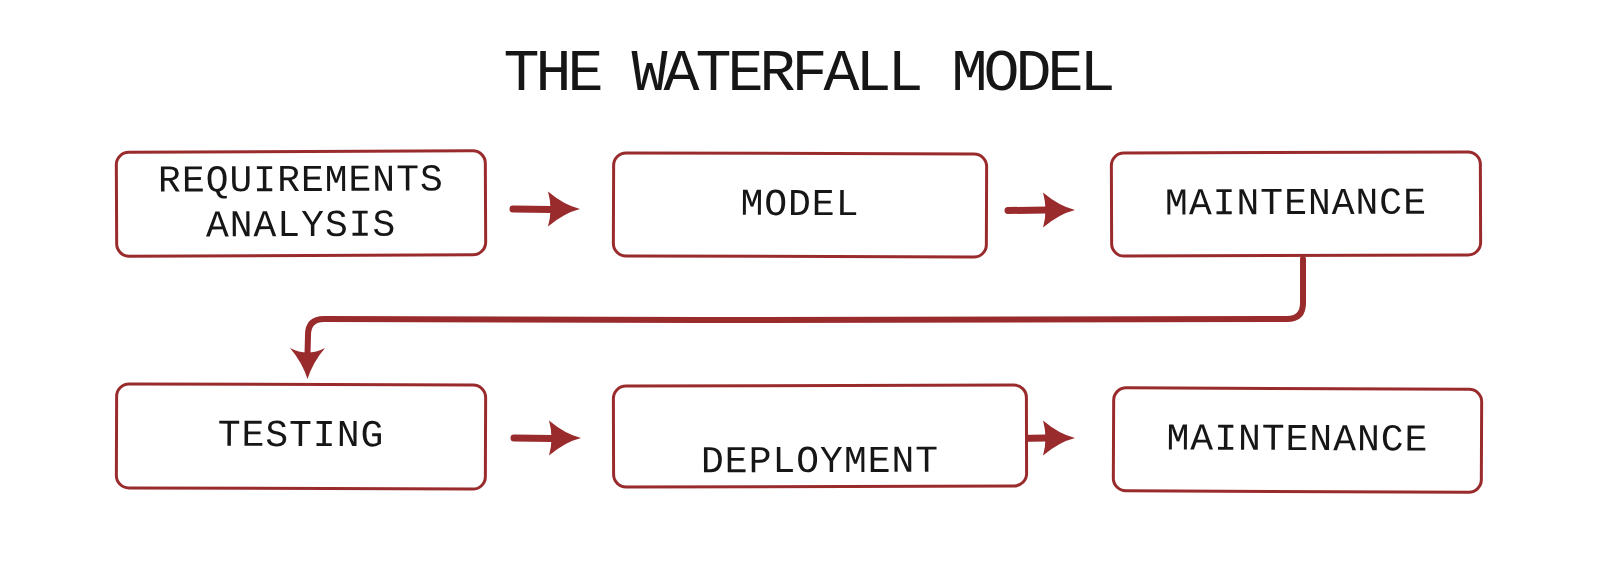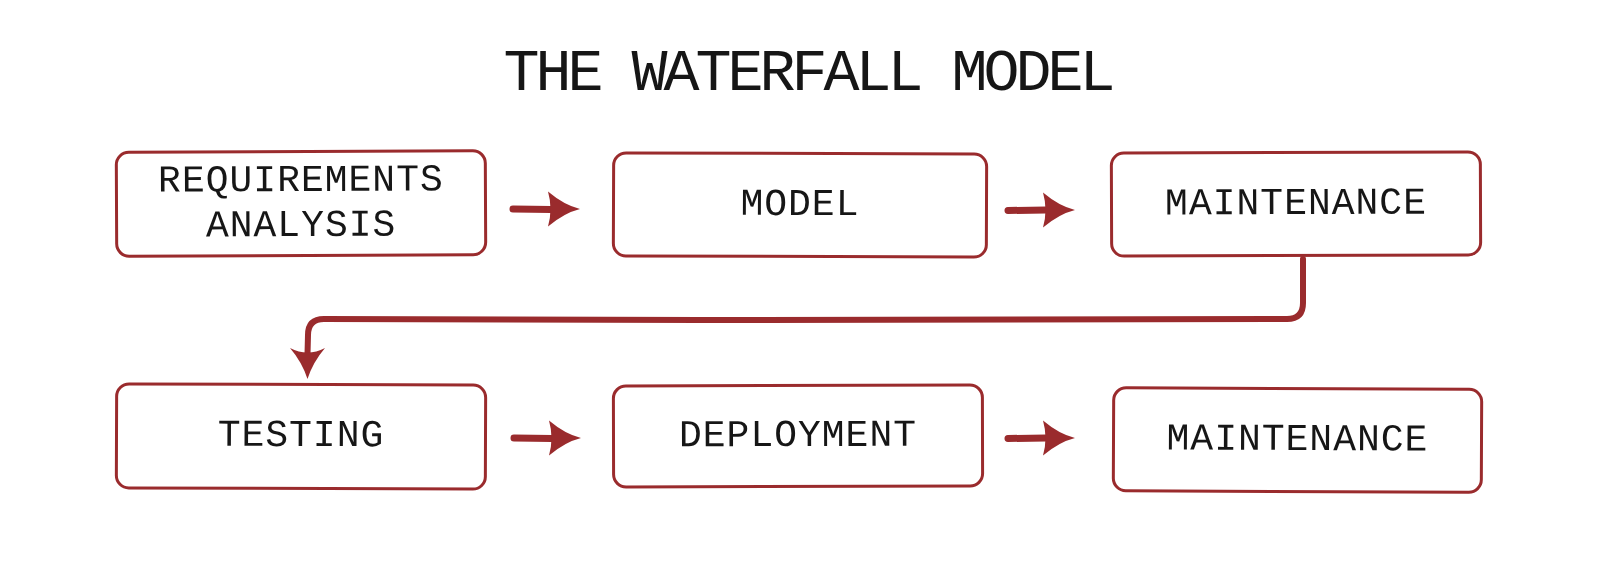--- a/index.html
+++ b/index.html
@@ -53,21 +53,21 @@
     line-height:1.18;
     color:var(--ink);
     padding:0 8px;
   }
   
   .b-req  {left:115px; top:150px; width:372px; height:107px; transform:rotate(-0.25deg);}
   .b-des  {left:612px; top:152px; width:376px; height:106px; transform:rotate(0.2deg);}
   .b-dev  {left:1110px;top:151px; width:372px; height:106px; transform:rotate(-0.2deg);}
   
   .b-tes  {left:115px; top:383px; width:372px; height:107px; transform:rotate(0.2deg);}
-  .b-dep  {left:612px; top:384px; width:372px; height:104px; transform:rotate(-0.15deg);}
+  .b-dep  {left:612px; top:384px; width:416px; height:104px; transform:rotate(-0.15deg);align-items:flex-end;}
   .b-mai  {left:1112px;top:387px; width:371px; height:106px; transform:rotate(0.25deg);}
 
   .conn-stroke{
     fill:none;
     stroke:var(--accent);
     stroke-linecap:round;
     stroke-linejoin:round;
   }
   .conn-fill{ fill:var(--accent); stroke:none; }
 </style>

